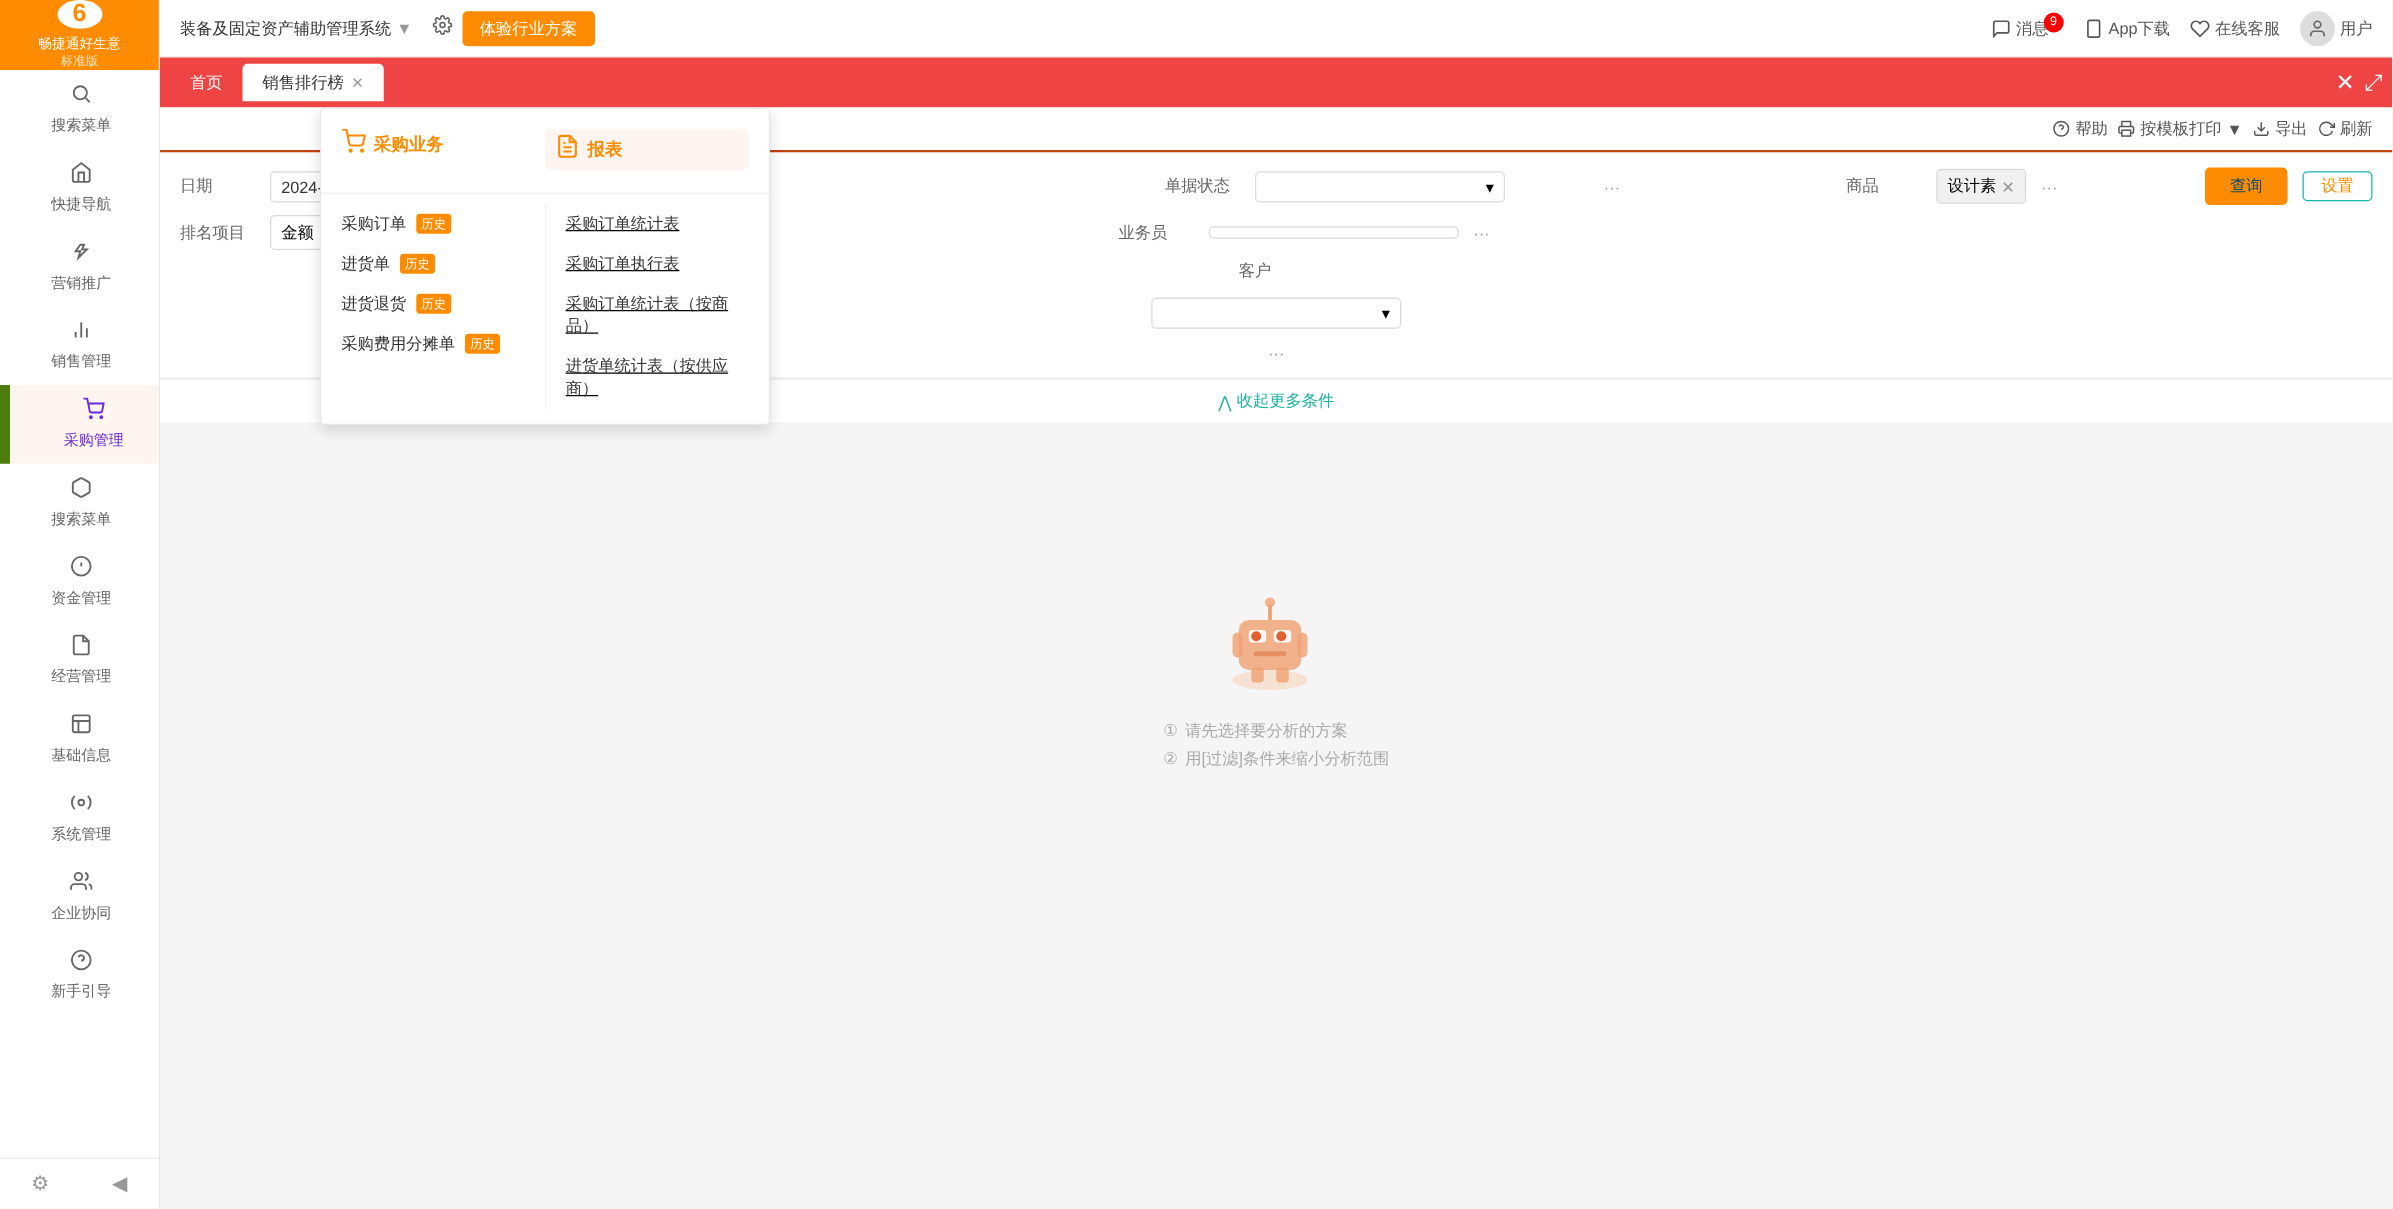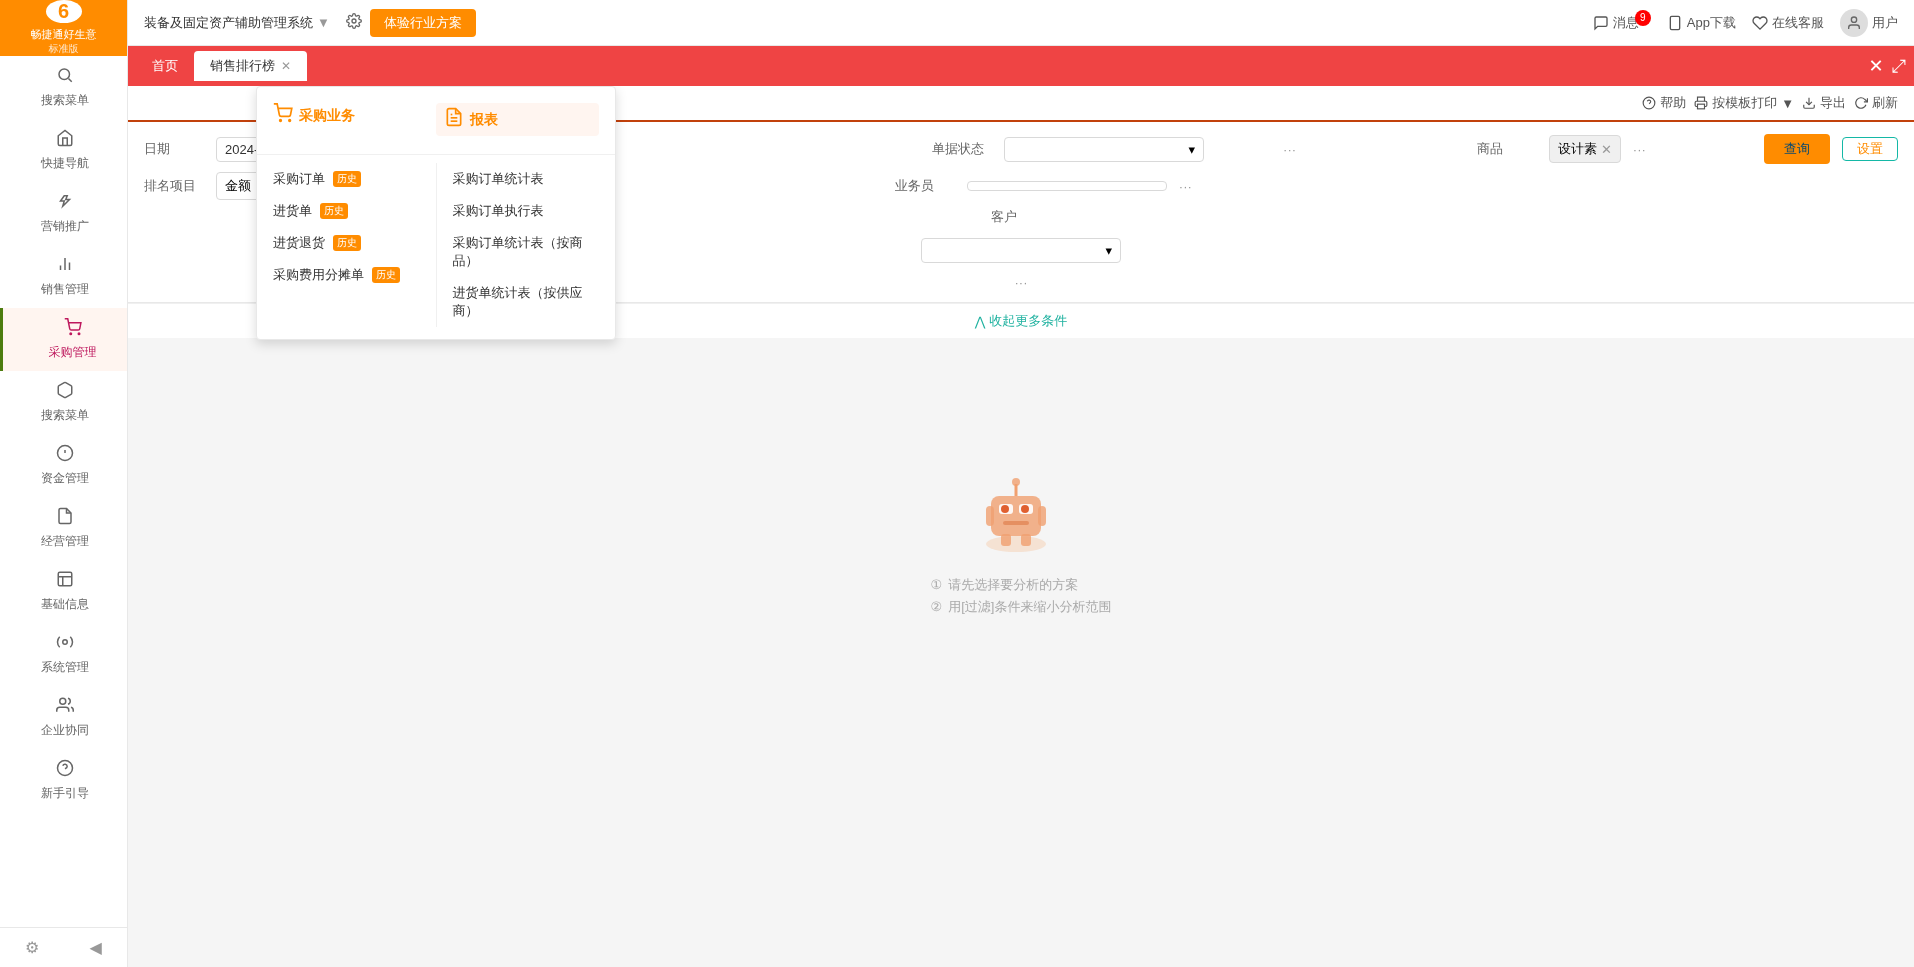--- a/index.html
+++ b/index.html
@@ -48,23 +48,23 @@
       display: flex;
       flex-direction: column;
       align-items: center;
       padding: 10px 4px;
       cursor: pointer;
       color: #666;
       font-size: 12px;
       border-left: 3px solid transparent;
     }
     .sidebar-item.active {
-      color: #be185d;
+      color: #6d28d9;
       background: #fff5f0;
-      border-left: 3px solid #4d7c0f;
+      border-left: 8px solid #4d7c0f;
       padding-left: 19px;
     }
     .sidebar-item .si-icon {
       font-size: 18px;
       margin-bottom: 3px;
     }
     .sidebar-bottom {
       display: flex;
       justify-content: space-around;
       padding: 10px 0;
@@ -742,21 +742,21 @@
           </div>
           <div class="dropdown-item">
             <span>进货退货</span>
             <span class="history-badge">历史</span>
           </div>
           <div class="dropdown-item">
             <span>采购费用分摊单</span>
             <span class="history-badge">历史</span>
           </div>
         </div>
-        <div style="flex:1;">
+        <div style="flex:1;text-decoration:underline;">
           <div class="dropdown-item">
             <span>采购订单统计表</span>
           </div>
           <div class="dropdown-item">
             <span>采购订单执行表</span>
           </div>
           <div class="dropdown-item">
             <span>采购订单统计表（按商品）</span>
           </div>
           <div class="dropdown-item">

